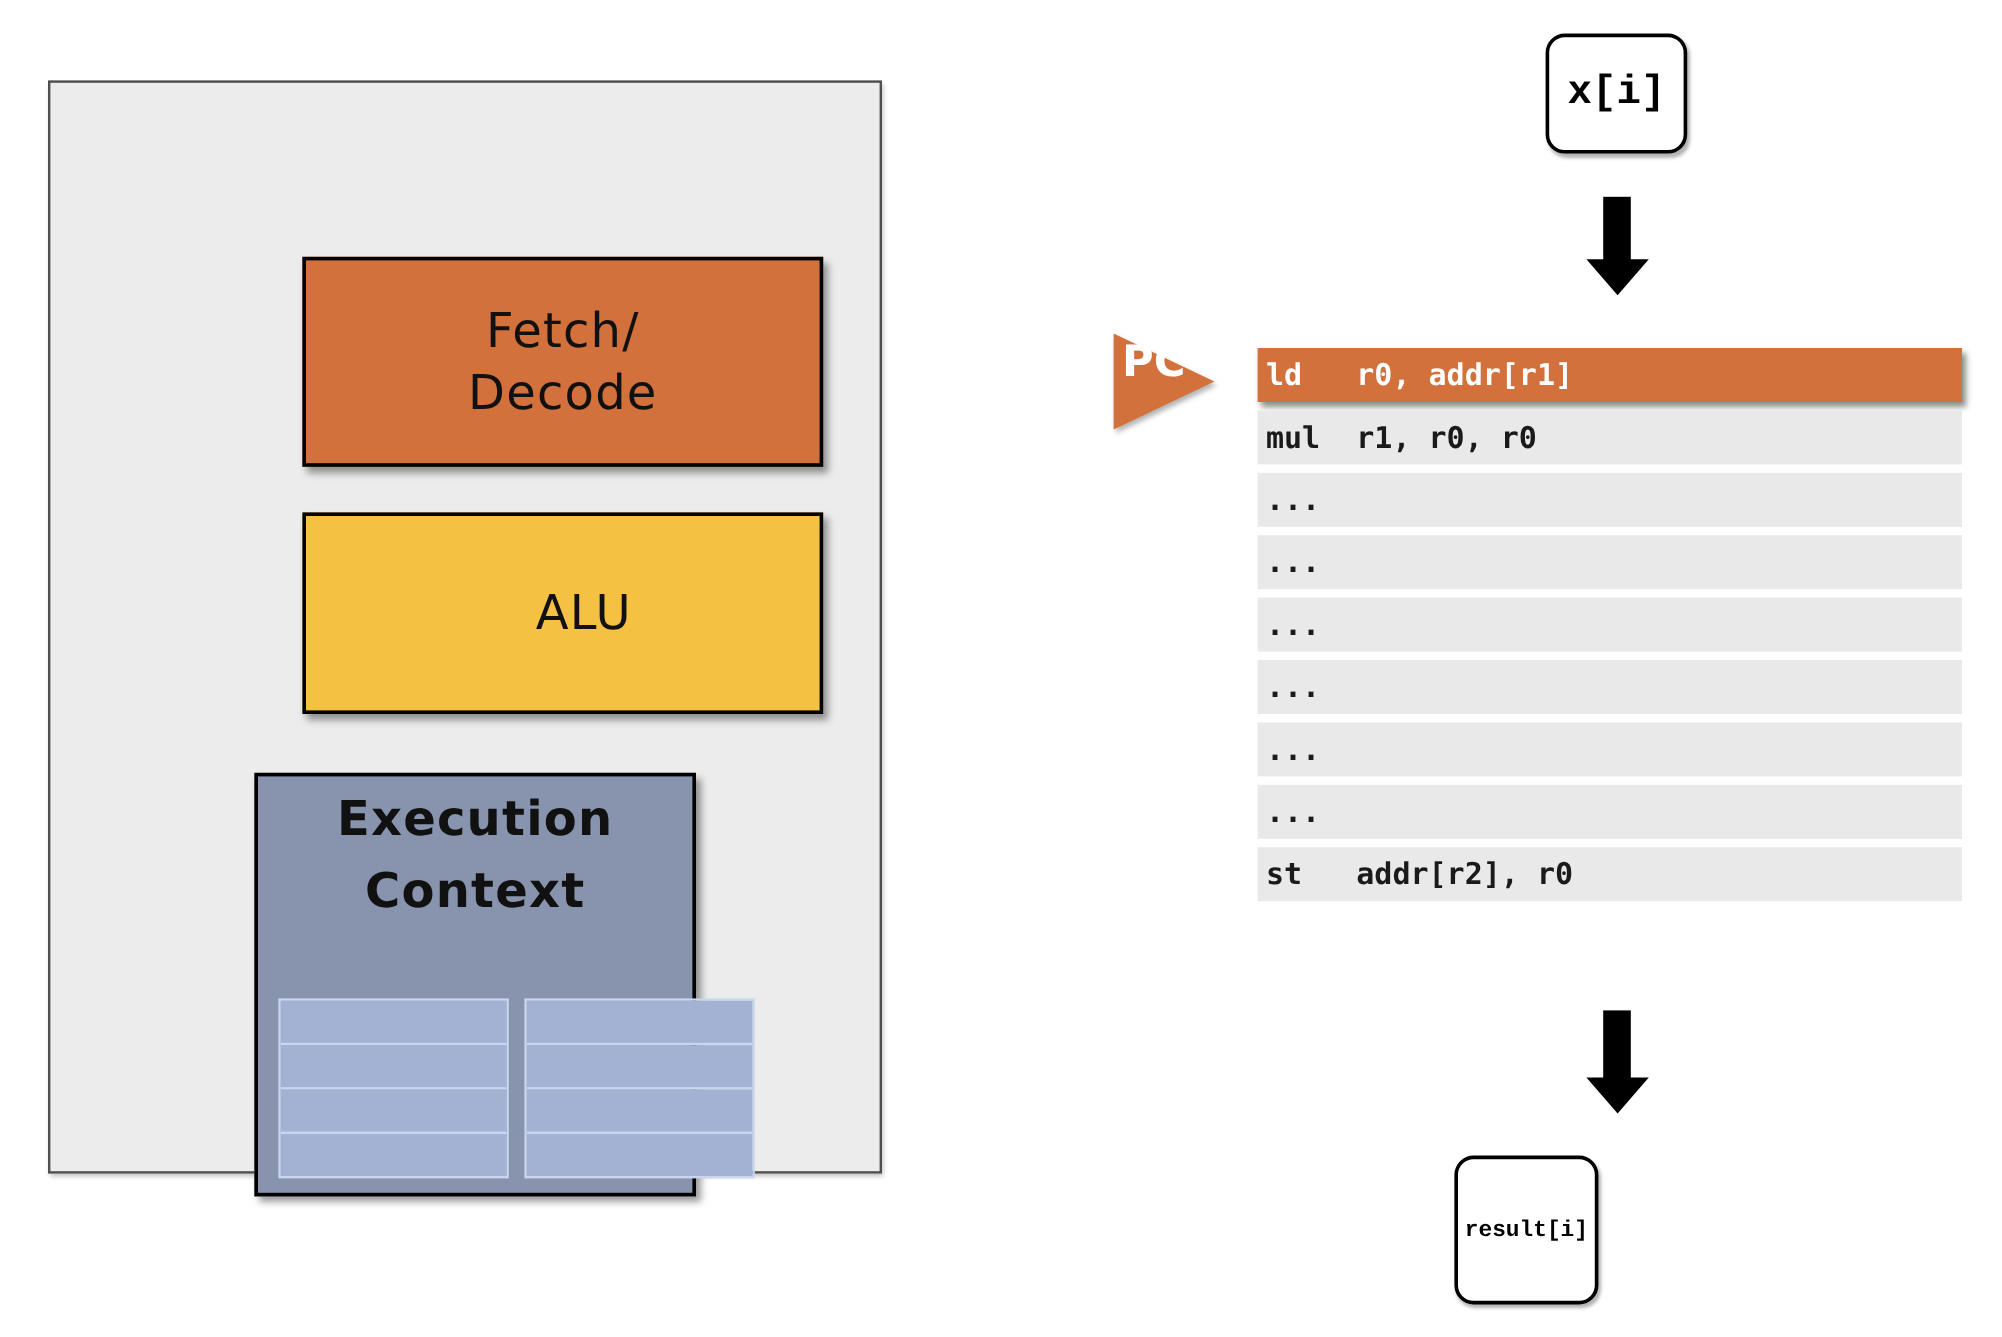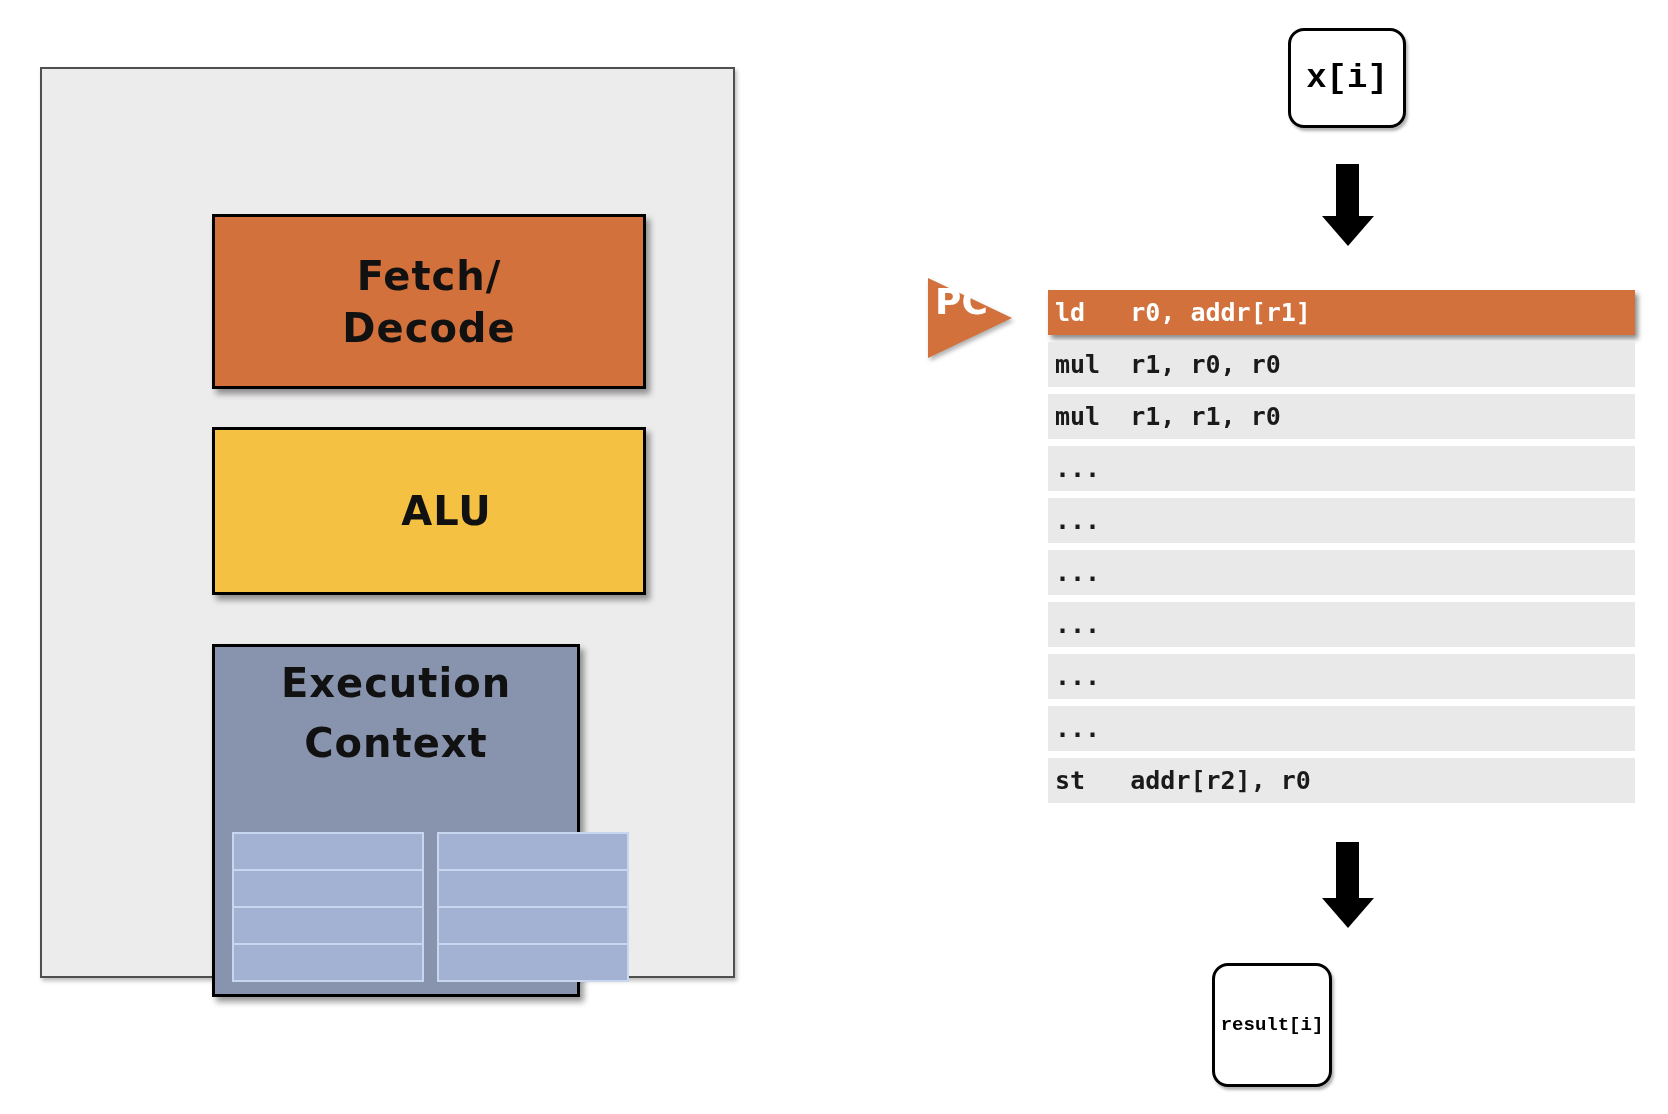--- a/index.html
+++ b/index.html
@@ -16,23 +16,24 @@
     background:var(--panelBg,#ECECEC);
     border:2px solid #4F4F4F;
     box-sizing:border-box;
     box-shadow:2px 3px 4px rgba(0,0,0,0.25);
   }
   .block{
     position:absolute;
     box-sizing:border-box;
     border:3px solid #000;
     display:flex;flex-direction:column;align-items:center;justify-content:center;
-    font-weight:bold;font-size:40px;line-height:52px;color:#111;
+    font-weight:normal;font-size:40px;line-height:52px;color:#111;
     text-align:left;letter-spacing:1px;
     box-shadow:4px 5px 6px rgba(0,0,0,0.4);
+    margin-left:40px;
   }
   .block-fetch{left:170px;top:145px;width:434px;height:175px;background:var(--orange,#D2713C);}
   .block-alu{left:170px;top:358px;width:434px;height:168px;background:var(--yellow,#F5C142);padding-left:35px;}
   .block-exec{
     left:170px;top:575px;width:368px;height:353px;
     background:var(--slate,#8894AE);
     position:absolute;box-sizing:border-box;border:3px solid #000;
     box-shadow:4px 5px 6px rgba(0,0,0,0.4);
   }
   .exec-title{
@@ -142,21 +143,20 @@
   <div class="arrow-head head-top"></div>
 
   <div class="pc-pointer">
     <div class="pc-triangle"></div>
     <div class="pc-label">PC</div>
   </div>
 
   <div class="instruction-list">
       <div class="irow current">ld   r0, addr[r1]</div>
       <div class="irow">mul  r1, r0, r0</div>
-      <div class="irow">mul  r1, r1, r0</div>
       <div class="irow">...</div>
       <div class="irow">...</div>
       <div class="irow">...</div>
       <div class="irow">...</div>
       <div class="irow">...</div>
       <div class="irow">...</div>
       <div class="irow">st   addr[r2], r0</div>
     </div>
 
   <div class="arrow-stem stem-bottom"></div>

